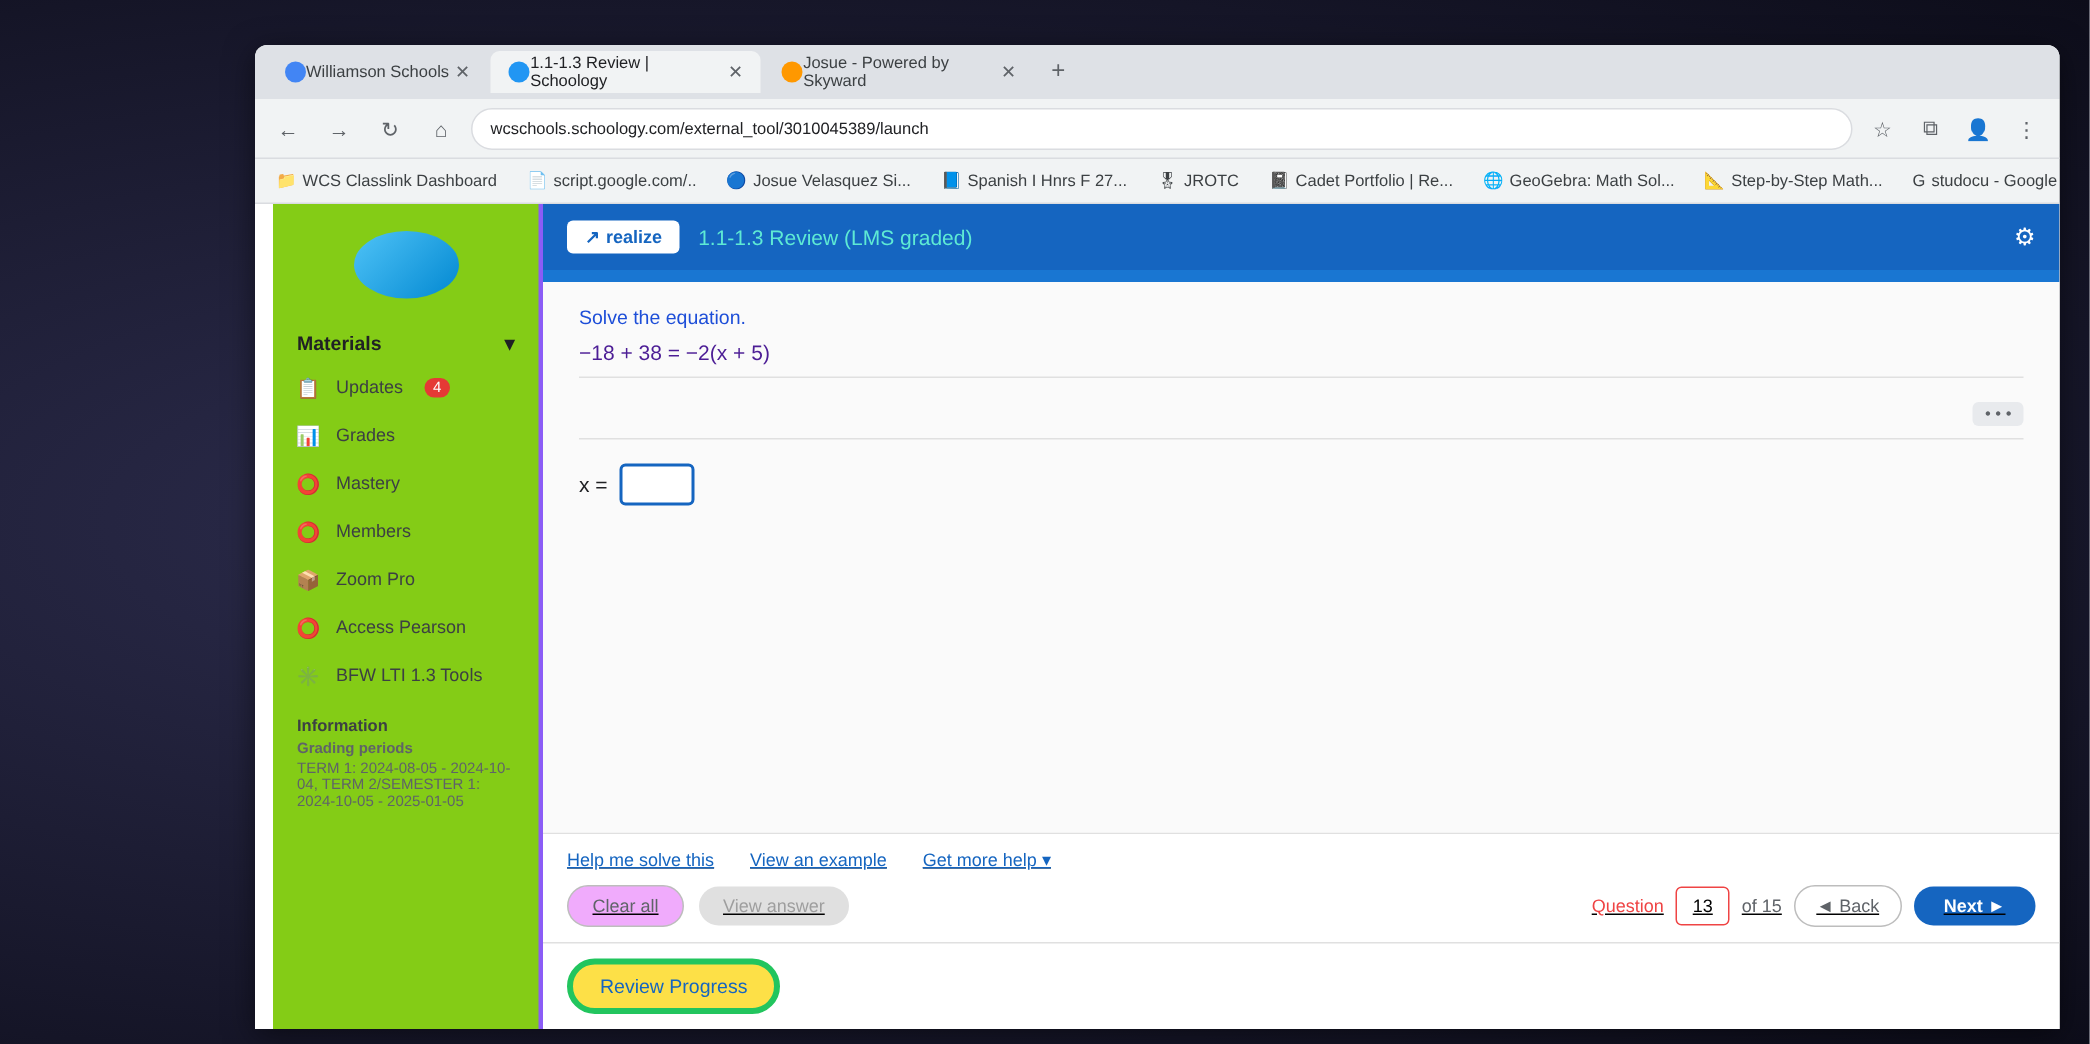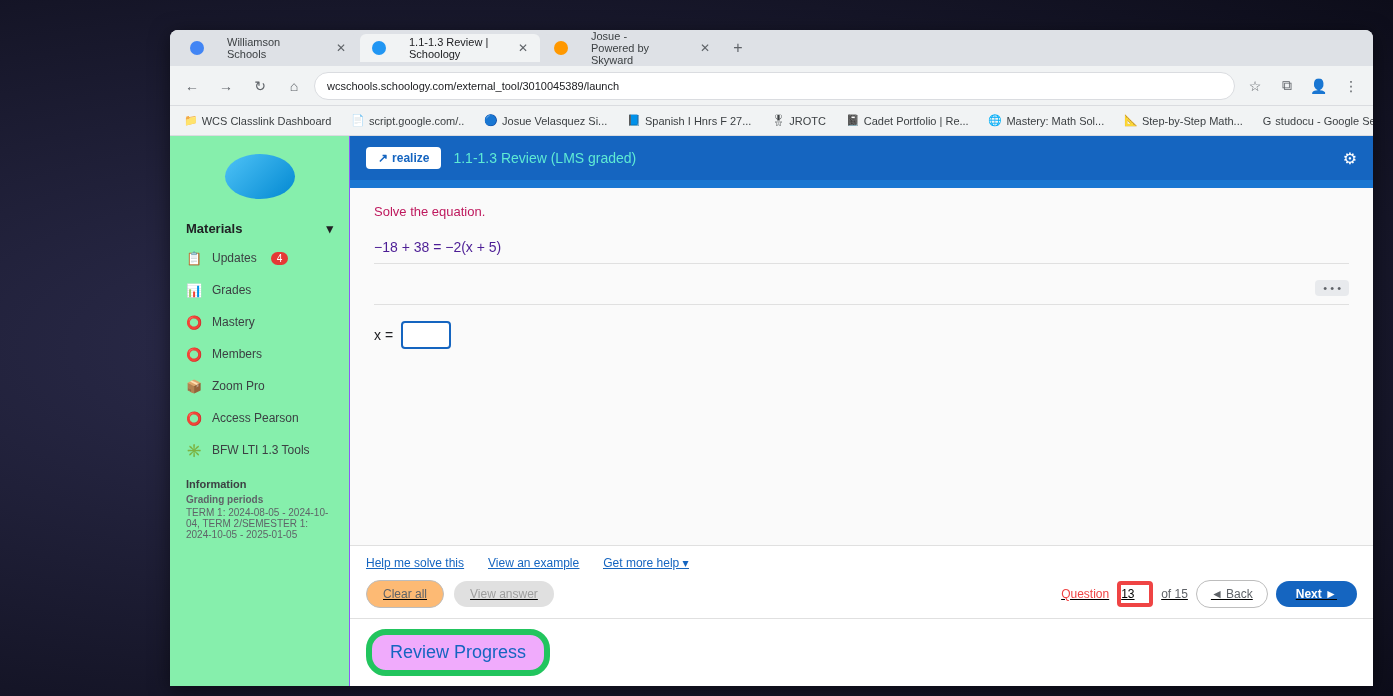--- a/index.html
+++ b/index.html
@@ -35,21 +35,21 @@
       gap: 2px;
     }
     .tab {
       display: flex;
       align-items: center;
       height: 28px;
       padding: 0 12px;
       border-radius: 6px 6px 0 0;
       font-size: 11px;
       color: #3c4043;
-      gap: 23px;
+      gap: 0;
       cursor: pointer;
       background: #dee1e6;
       max-width: 180px;
     }
     .tab.active {
       background: #f1f3f4;
       color: #202124;
     }
     .tab-icon {
       width: 14px;
@@ -150,24 +150,25 @@
     
     .main-content {
       display: flex;
       height: calc(100% - 106px);
       background: #fff;
     }
 
     
     .sidebar {
       width: 180px;
-      background: #86efac;
-      border-right: 1px solid #8b5cf6;
+      background: #84cc16;
+      border-right: 3px solid #8b5cf6;
       padding: 10px 0;
       flex-shrink: 0;
+      margin-left: 12px;
     }
     .sidebar-logo {
       display: flex;
       align-items: center;
       justify-content: center;
       padding: 8px;
       margin-bottom: 8px;
     }
     .sidebar-item {
       display: flex;
@@ -253,22 +254,22 @@
     
     .question-area {
       flex: 1;
       padding: 16px 24px;
       background: #fafafa;
       overflow-y: auto;
       position: relative;
     }
     .question-instruction {
       font-size: 13px;
-      color: #be185d;
-      margin-bottom: 12px;
+      color: #1d4ed8;
+      margin-bottom: 0;
     }
     .math-equation {
       font-size: 14px;
       color: #4c1d95;
       padding: 8px 0;
       border-bottom: 1px solid #e0e0e0;
       margin-bottom: 16px;
     }
     .equation-toolbar {
       display: flex;
@@ -322,21 +323,21 @@
       color: #1565c0;
       cursor: pointer;
       text-decoration: underline;
     }
     .bottom-controls {
       display: flex;
       align-items: center;
       justify-content: space-between;
     }
     .clear-all-btn {
-      background: #fdba74;
+      background: #f0abfc;
       border: 1px solid #bdbdbd;
       border-radius: 20px;
       padding: 6px 16px;
       font-size: 12px;
       color: #5f6368;
       cursor: pointer;
     }
     .check-answer-btn {
       background: #e0e0e0;
       border: none;
@@ -351,23 +352,23 @@
       align-items: center;
       gap: 8px;
     }
     .question-label {
       font-size: 12px;
       color: #ef4444;
     }
     .question-num-input {
       width: 36px;
       height: 26px;
-      border: 4px solid #ef4444;
+      border: 1px solid #ef4444;
       border-radius: 4px;
-      text-align: left;
+      text-align: center;
       font-size: 12px;
     }
     .question-total {
       font-size: 12px;
       color: #5f6368;
     }
     .back-btn {
       background: #fff;
       border: 1px solid #bdbdbd;
       border-radius: 20px;
@@ -393,25 +394,25 @@
       font-weight: 600;
     }
 
     
     .review-row {
       border-top: 1px solid #e0e0e0;
       padding: 10px 16px;
       background: #fff;
     }
     .review-progress-btn {
-      background: #f0abfc;
-      border: 6px solid #22c55e;
+      background: #fde047;
+      border: 4px solid #22c55e;
       border-radius: 20px;
       padding: 7px 18px;
-      font-size: 18px;
+      font-size: 13px;
       color: #1565c0;
       cursor: pointer;
     }
 
     
     .dark-bg {
       position: absolute;
       top: 0;
       left: 0;
       right: 0;
@@ -485,21 +486,21 @@
     <div class="bookmark-item">
       <span>🎖</span>
       <span>JROTC</span>
     </div>
     <div class="bookmark-item">
       <span>📓</span>
       <span>Cadet Portfolio | Re...</span>
     </div>
     <div class="bookmark-item">
       <span>🌐</span>
-      <span>Mastery: Math Sol...</span>
+      <span>GeoGebra: Math Sol...</span>
     </div>
     <div class="bookmark-item">
       <span>📐</span>
       <span>Step-by-Step Math...</span>
     </div>
     <div class="bookmark-item">
       <span>G</span>
       <span>studocu - Google Se...</span>
     </div>
   </div>

